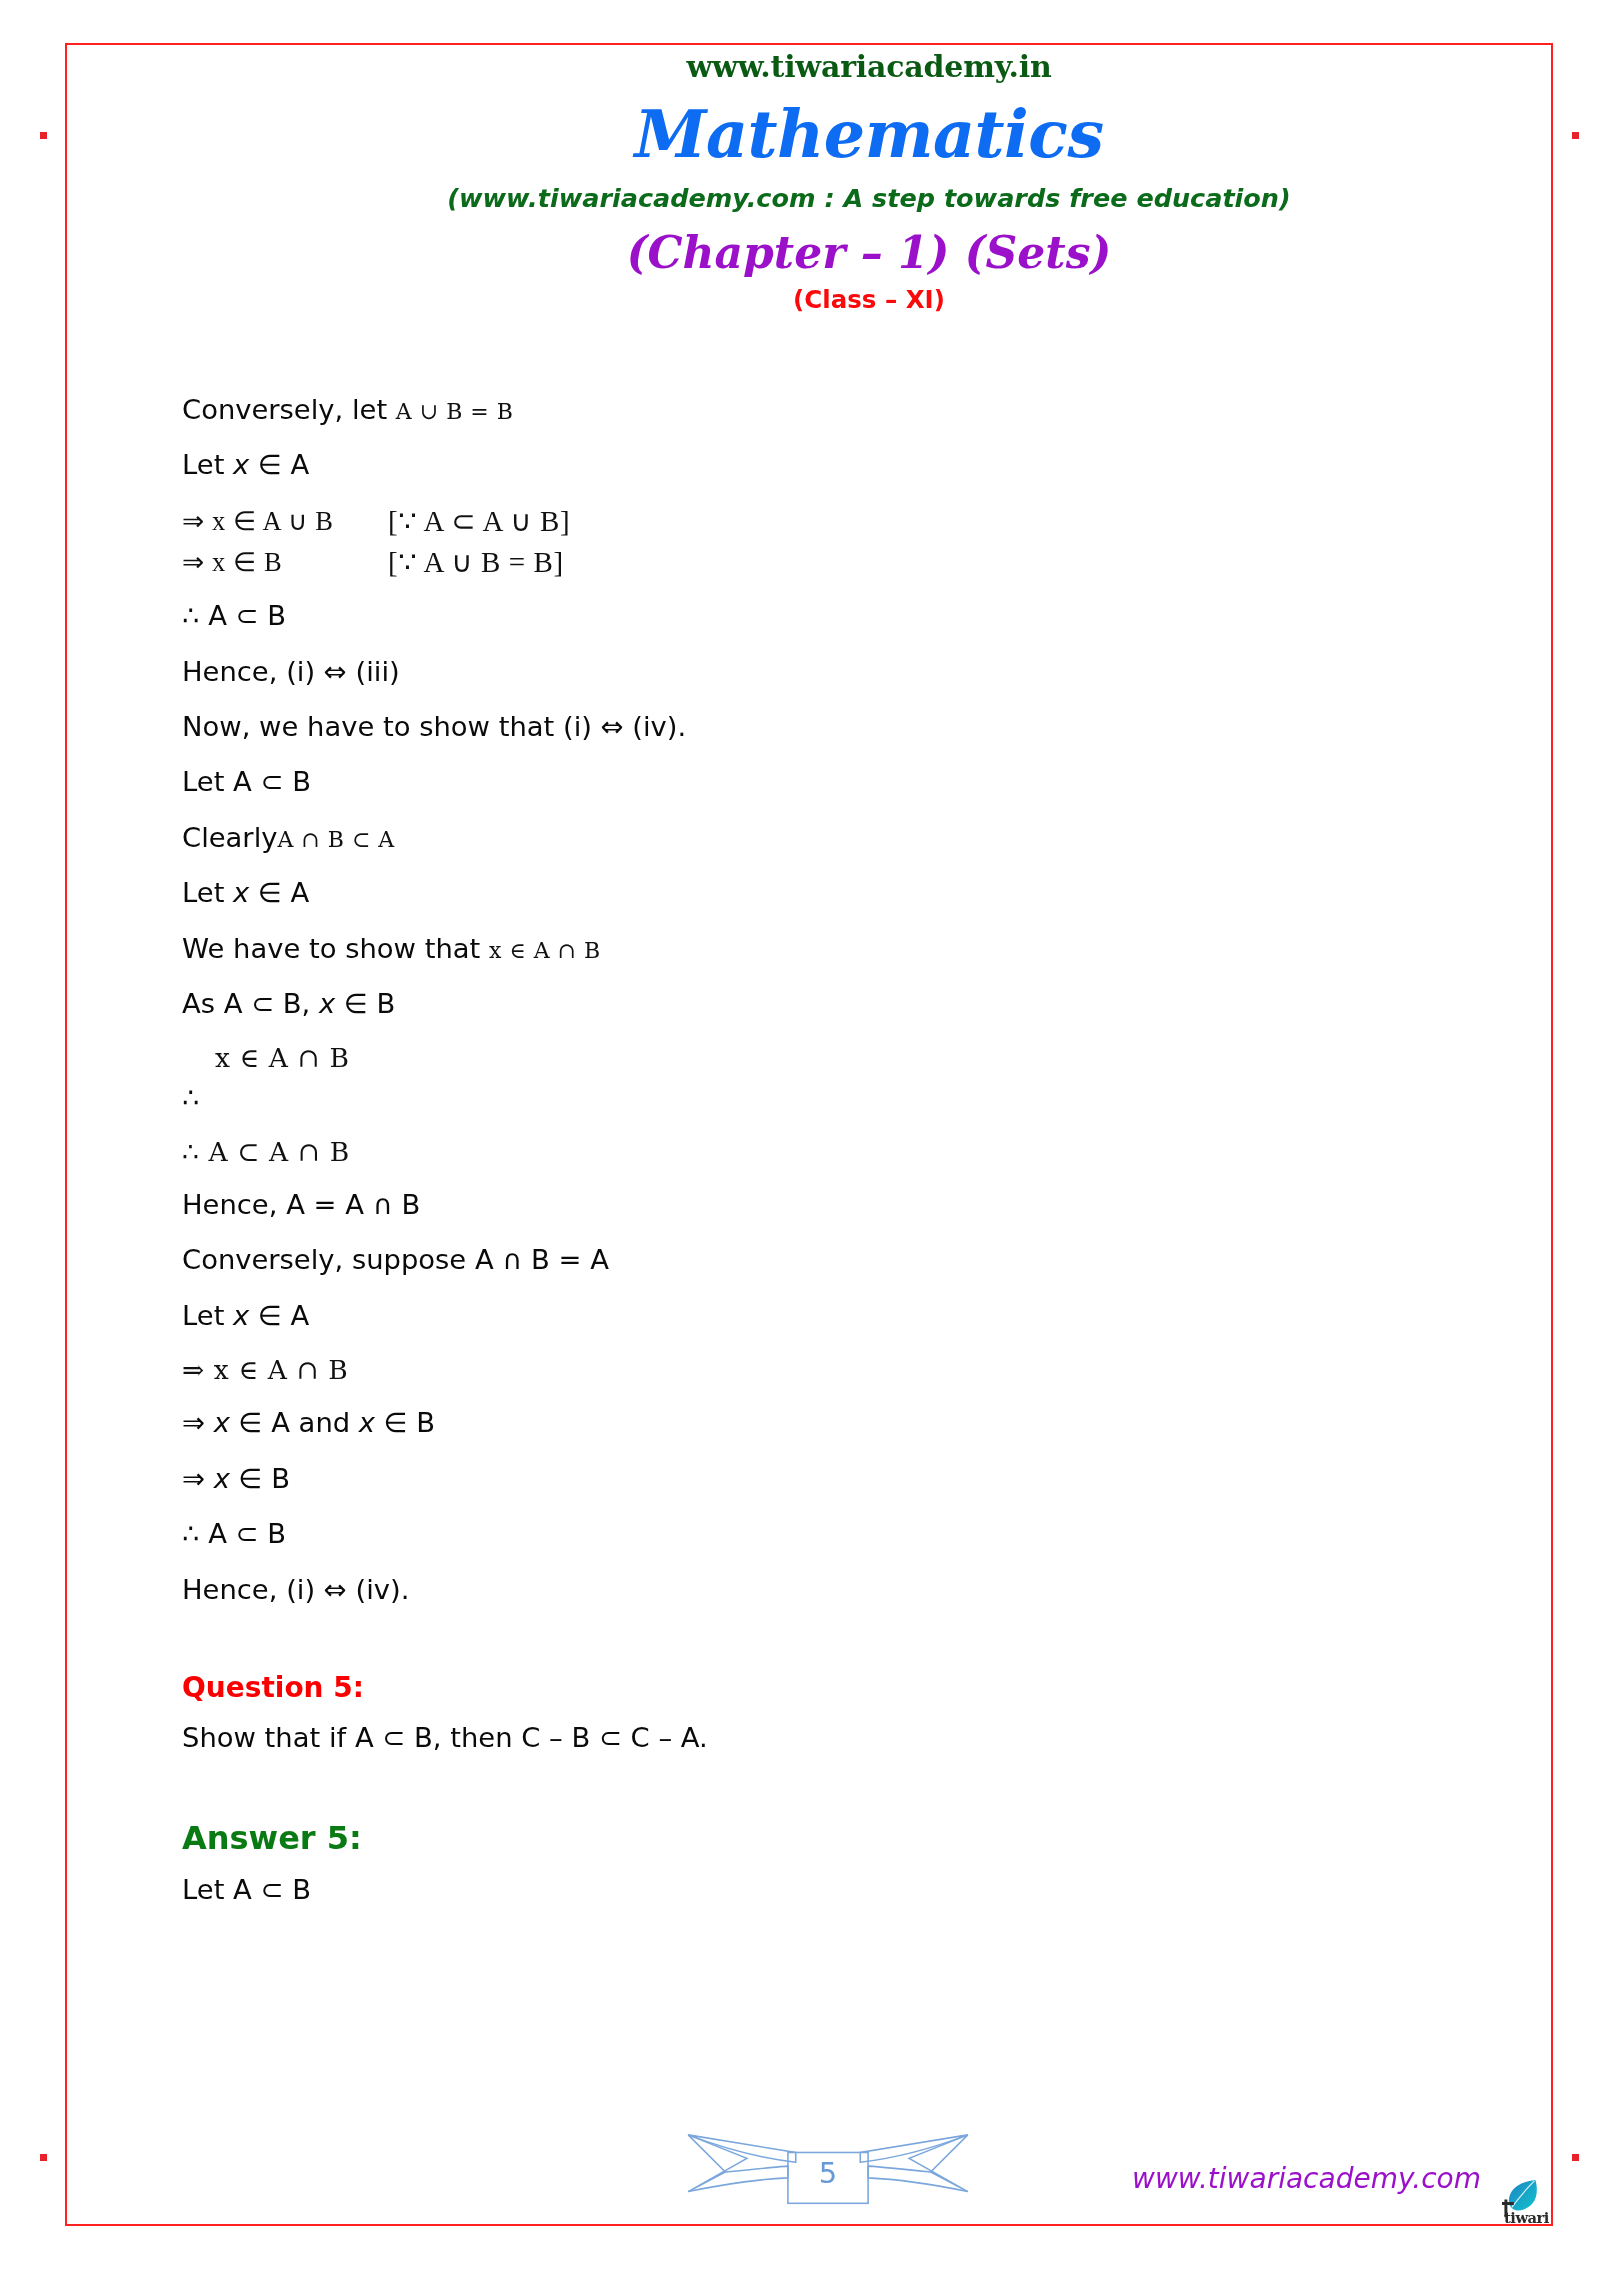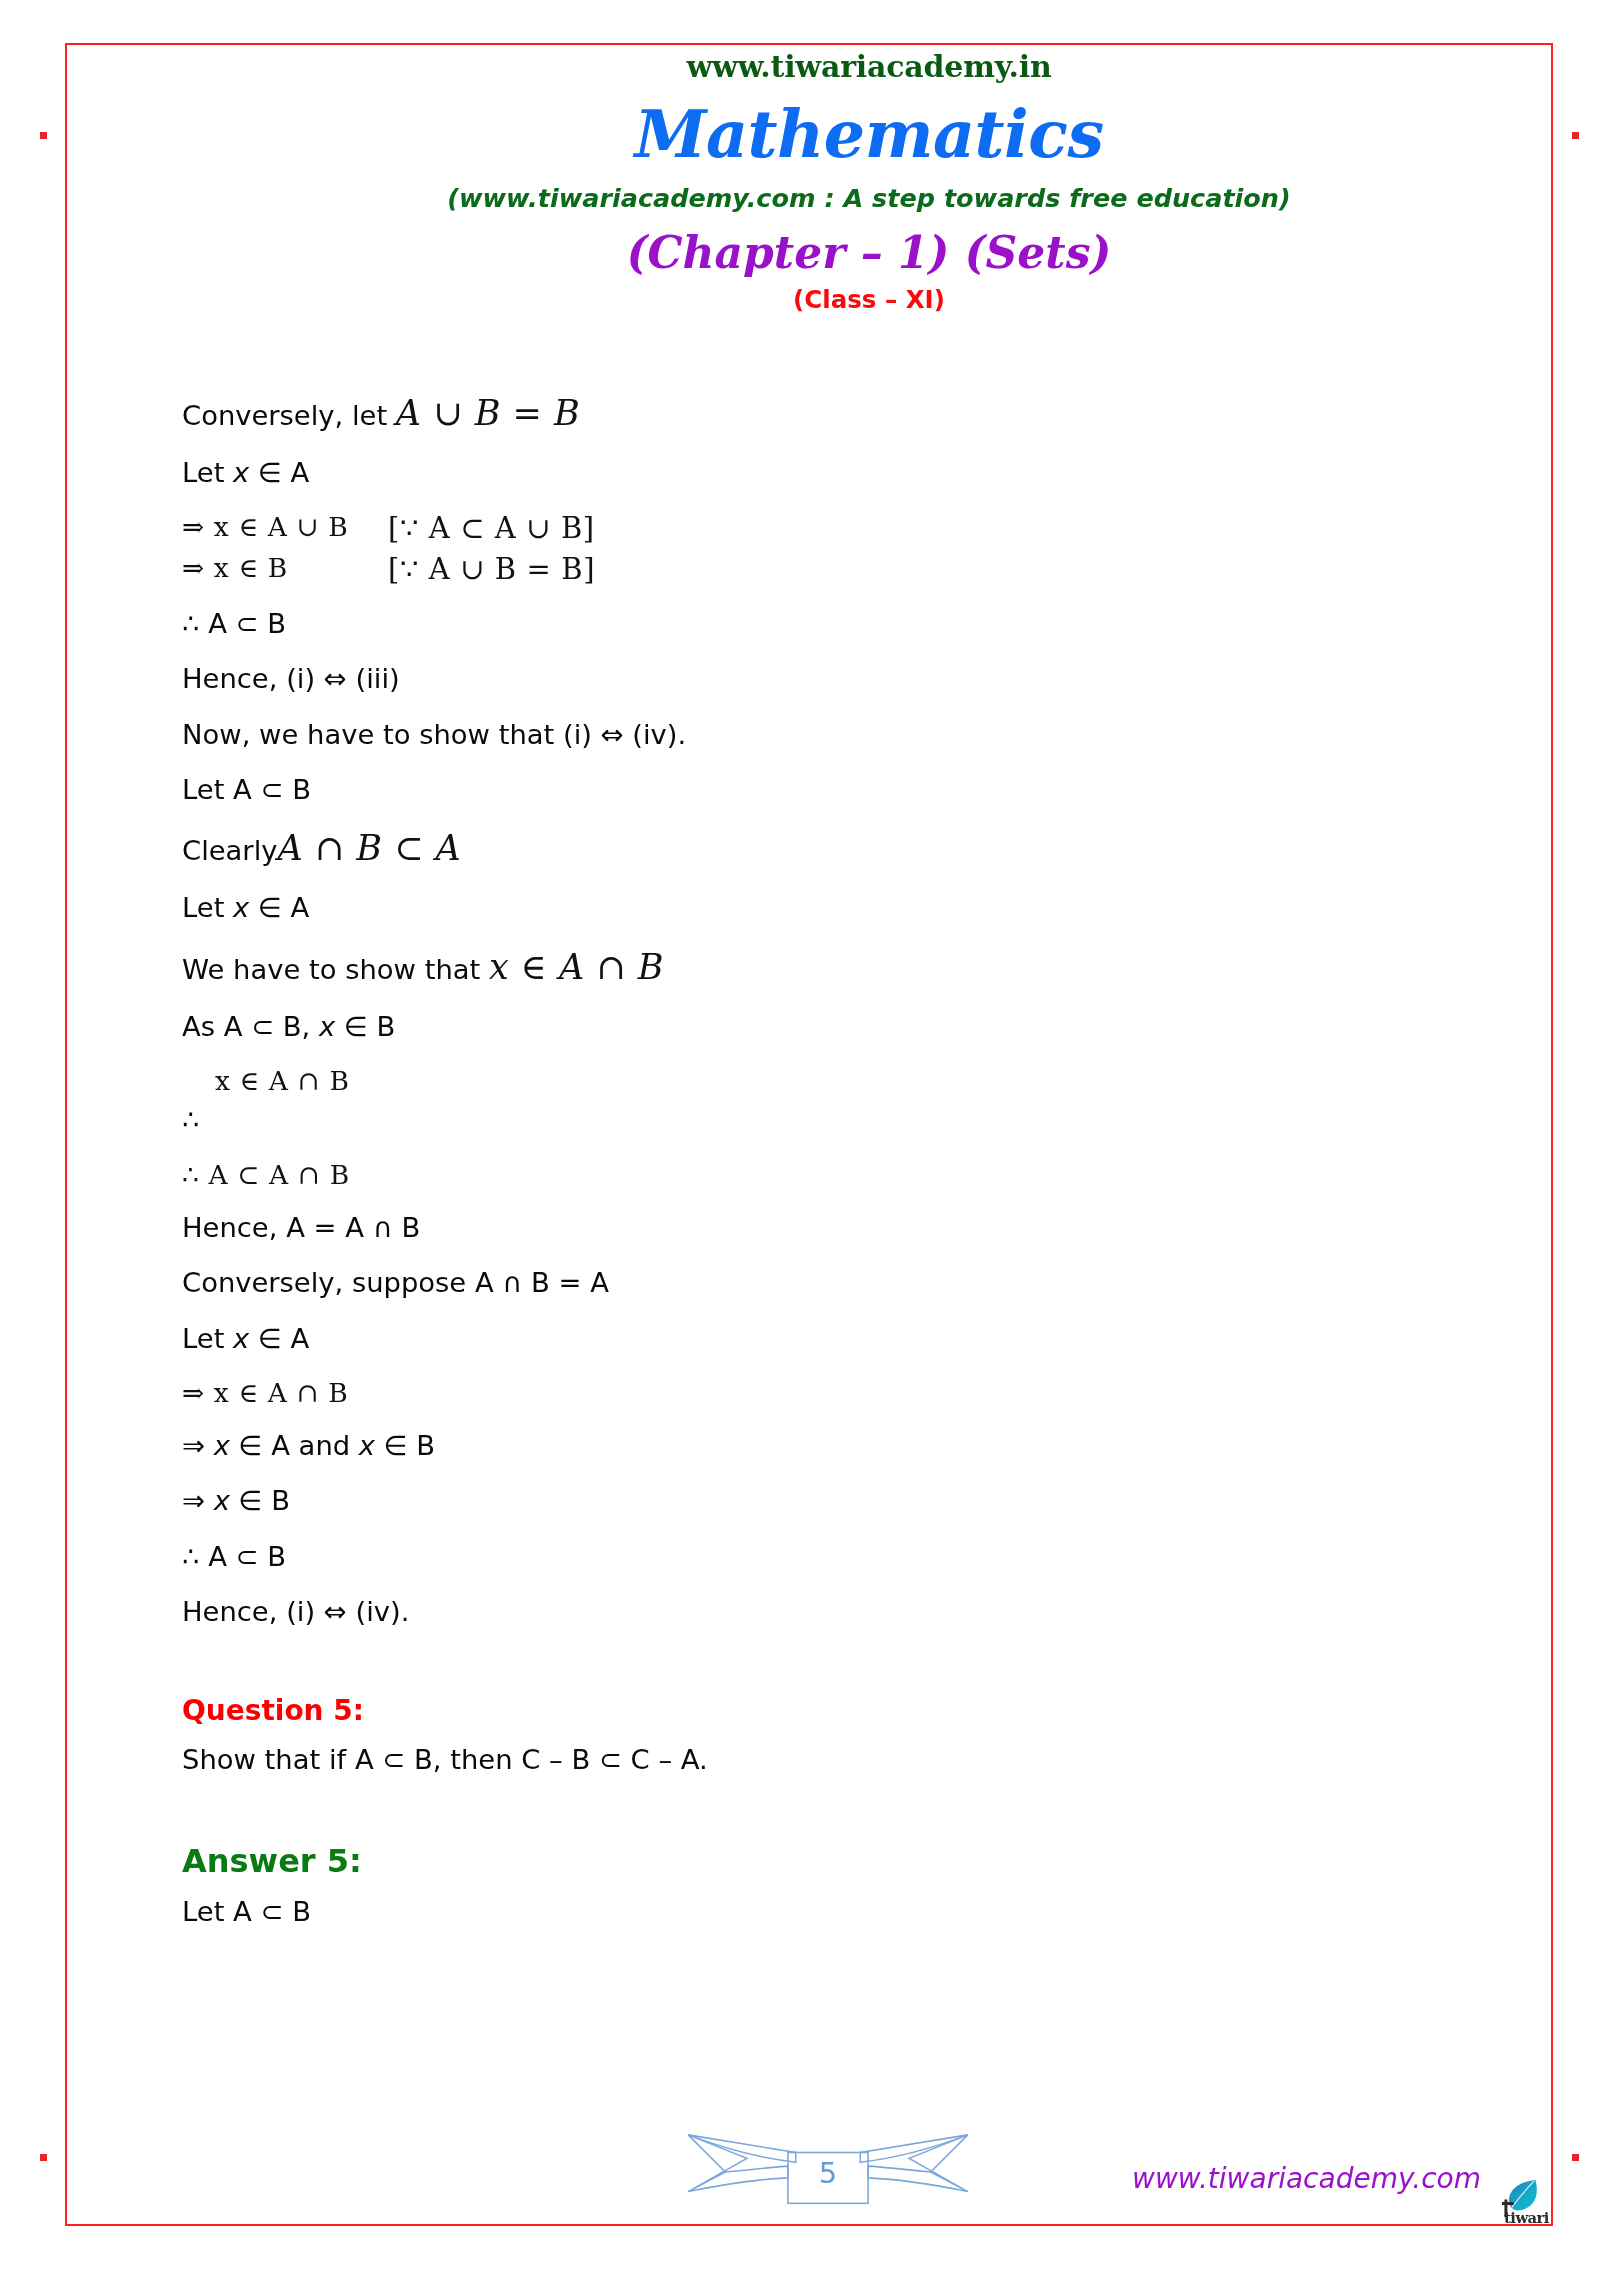--- a/index.html
+++ b/index.html
@@ -103,38 +103,38 @@
     color: #0a0a0a;
     line-height: 1.0;
     margin: 0 0 28px 0;
     white-space: pre-wrap;
   }
   .ln .it { font-style: italic; }
 
   
   .math {
     font-family: "DejaVu Serif", serif;
-    font-size: 35px;
+    font-size: 22px;
     color: #111111;
     letter-spacing: 0.5px;
-    font-style: italic;
   }
 
   .mathline {
     font-family: "DejaVu Serif", serif;
     font-size: 26.5px;
     color: #111111;
     line-height: 1.0;
     margin: 0 0 25.5px 0;
     letter-spacing: 0.6px;
   }
 
   .two-col {
     display: flex;
-    align-items: flex-start;
+    align-items: center;
+    font-family: Liberation Serif, serif;
   }
   .two-col .lhs { width: 206px; flex: 0 0 206px; }
   .brk { font-size: 29px; }
 
   .row-tight { margin-bottom: 11.8px; }
   .indent-1 { padding-left: 33px; }
 
   .blank-gap { height: 43px; }
 
   .qhead {

